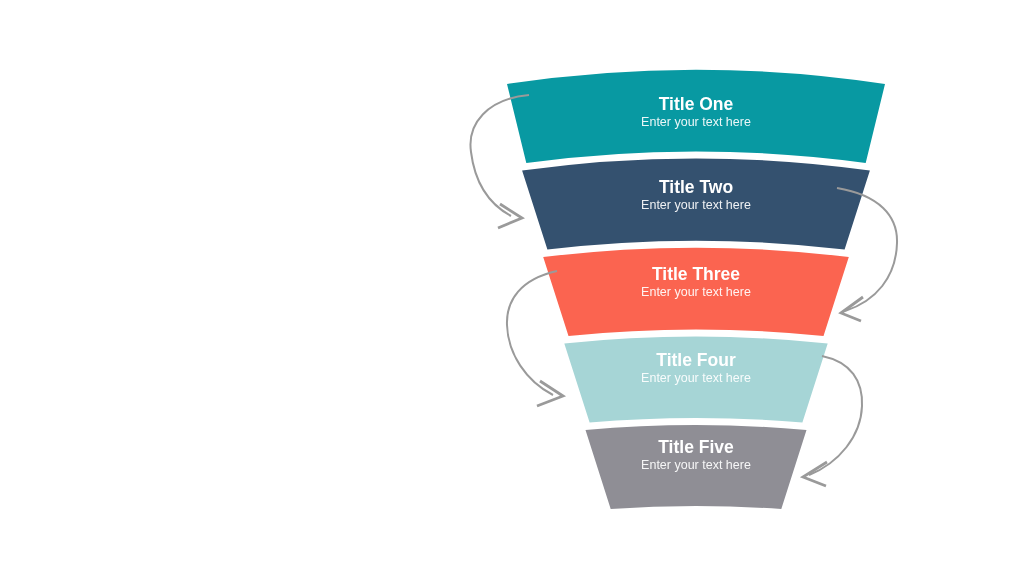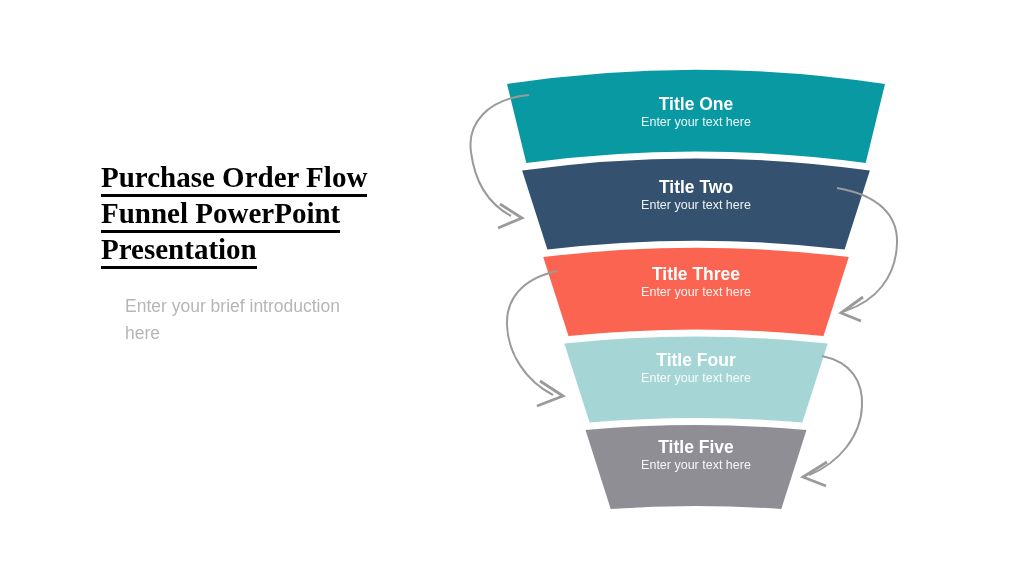--- a/index.html
+++ b/index.html
@@ -44,27 +44,21 @@
     fill-opacity:.92;
   }
   .arrow-line{fill:none;stroke-width:2;}
   .arrow-head{fill:none;stroke-width:2.8;stroke-linejoin:miter;}
 </style>
 </head>
 <body>
 
 <div class="slide">
 
-  <div class="title-block">
-    <span class="title-line">Purchase Order Flow</span>
-    <span class="title-line">Funnel PowerPoint</span>
-    <span class="title-line">Presentation</span>
-  </div>
 
-  <div class="intro-text">Enter your brief introduction here</div>
 
   <svg class="funnel" width="1024" height="576" viewBox="0 0 1024 576">
 
     <path d="M 507,84 Q 696,55.4 885,84 L 865.7,163 Q 696,140 526.3,163 Z" fill="#0899a2"></path>
     <path d="M 522.1,170.5 Q 696,146.3 869.9,170.5 L 844.6,249.5 Q 696,231.8 547.4,249.5 Z" fill="#34516f"></path>
     <path d="M 543.2,257 Q 696,238.3 848.8,257 L 823.5,336 Q 696,323 568.5,336 Z" fill="#fb6450"></path>
     <path d="M 564.3,343.5 Q 696,329.6 827.7,343.5 L 802.4,422.5 Q 696,413.4 589.6,422.5 Z" fill="#a6d5d6"></path>
     <path d="M 585.5,430 Q 696,420.2 806.5,430 L 781.3,509 Q 696,503.2 610.7,509 Z" fill="#8f8e95"></path>
 
     <g fill="#ffffff">

